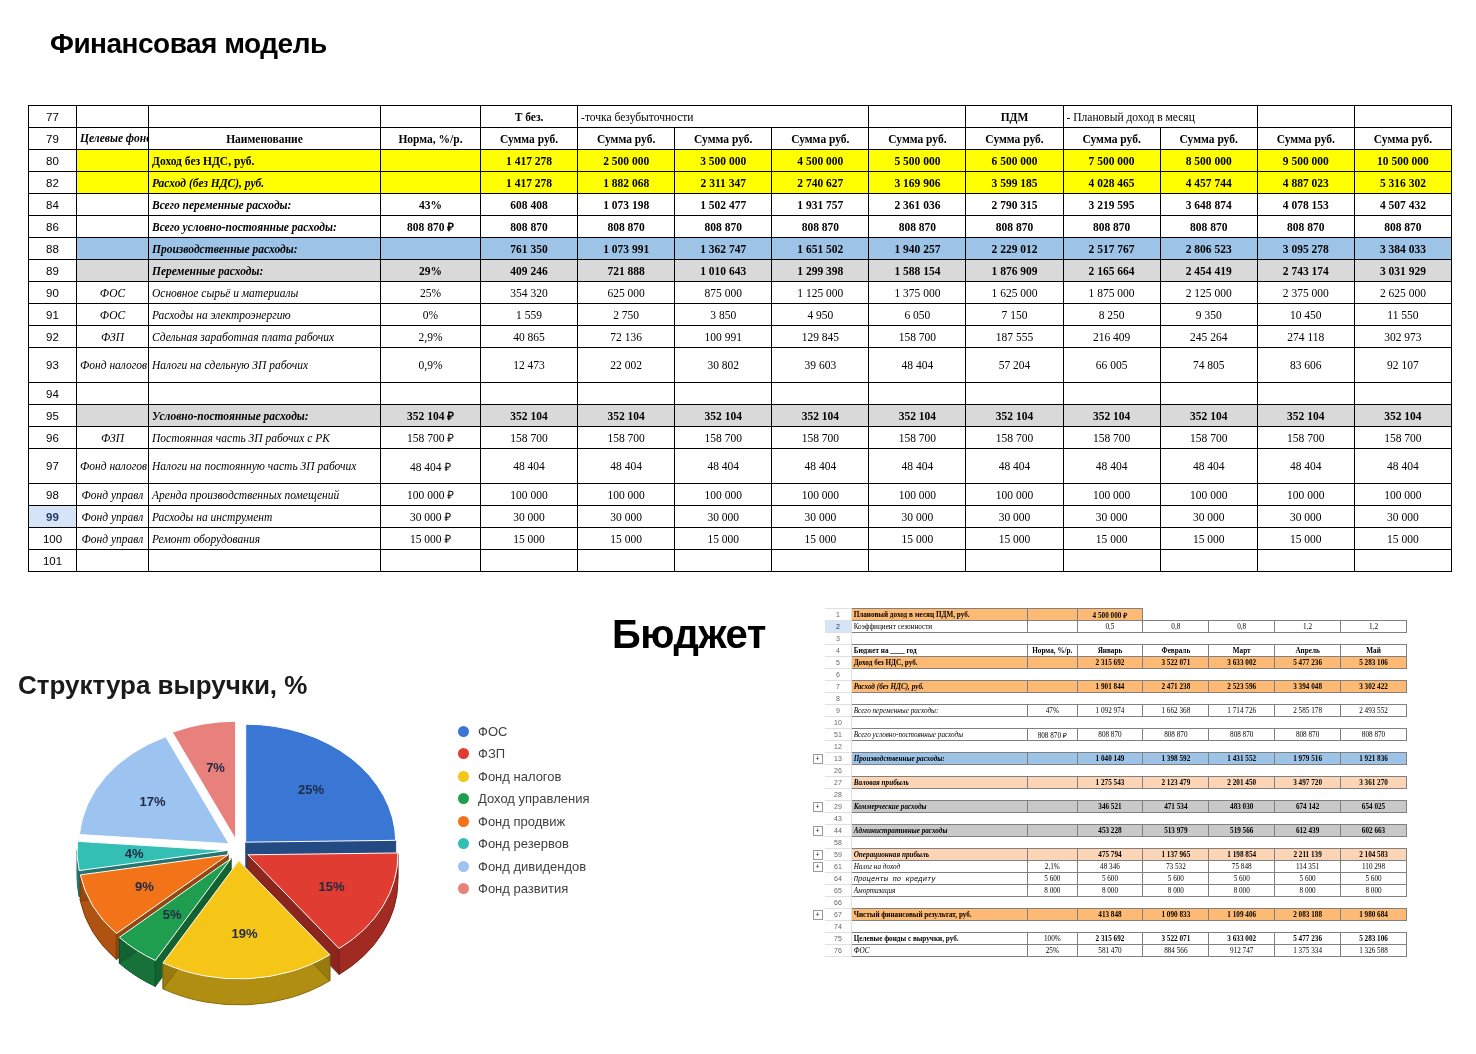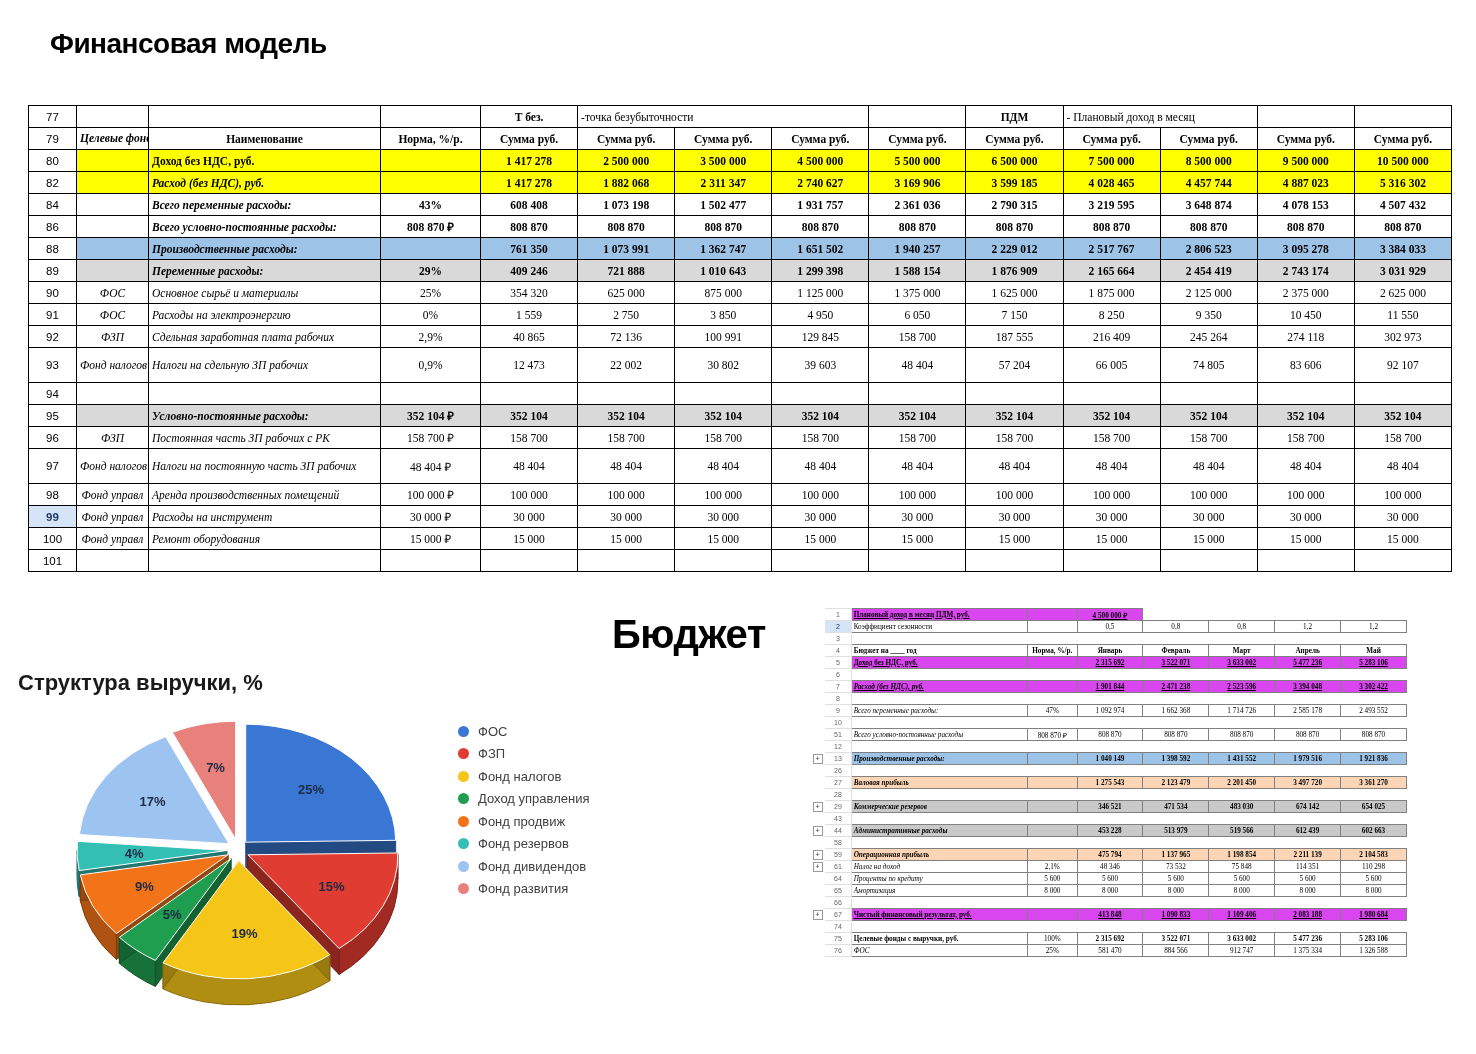--- a/index.html
+++ b/index.html
@@ -55,21 +55,21 @@
   .hdr{font-weight:bold;text-align:center;font-size:12px;}
   .tbez{color:#c00000;font-weight:bold;text-align:center;}
   .pdm-box{color:#c00000;font-weight:bold;text-align:center;border:1px solid #000 !important;}
   .note{text-align:left;font-size:12px;}
   .tworow{height:30px;white-space:normal;line-height:1.05;}
 
   
   #pie-block{position:absolute;left:18px;top:665px;width:640px;height:360px;}
   #pie-title{
     font-family:"Liberation Sans", sans-serif;
-    font-weight:bold;font-size:22px;color:#1a1a1a;
+    font-weight:bold;font-size:26px;color:#1a1a1a;
     position:absolute;left:0px;top:5px;
   }
   #pie-svg{position:absolute;left:10px;top:45px;}
   #pie-legend{position:absolute;left:440px;top:55px;}
   .leg-row{display:flex;align-items:center;height:22.5px;}
   .leg-dot{width:11px;height:11px;border-radius:50%;margin-right:9px;flex:0 0 auto;}
   .leg-lab{
     font-family:"Liberation Sans", sans-serif;
     font-size:13px;color:#404040;white-space:nowrap;
   }
@@ -103,21 +103,21 @@
     font-family:"Liberation Sans", sans-serif;font-size:8px;color:#333;
   }
   .pmbox{display:inline-block;width:8px;height:8px;border:1px solid #9a9a9a;
          line-height:7px;font-size:7px;background:#fff;}
   table.mini td.mn{width:150px;text-align:left;}
   table.mini td.mnorm{width:42px;text-align:center;}
   table.mini td.mv{width:56px;text-align:center;}
   .orange{background:#fbd5b5;}
   .mgrey{background:#c9c9c9;}
   .mblue{background:#9dc3e6;}
-  .myel{background:#d946ef;text-decoration:underline;}
+  .myel{background:#fdba74;}
   .mhdr{font-weight:bold;text-align:center;margin-left:25px;}
 </style>
 </head>
 <body>
 
 <div id="fin-title" class="big-title">Финансовая модель</div>
 
 <div id="fin-table-wrap">
   <table class="sheet">
     <colgroup>
@@ -717,21 +717,21 @@
           <td class="mnorm" style="border:none"></td>
           <td class="mv" style="border:none"></td>
           <td class="mv" style="border:none"></td>
           <td class="mv" style="border:none"></td>
           <td class="mv" style="border:none"></td>
           <td class="mv" style="border:none"></td>
         </tr>
         <tr>
           <td class="pm"><span class="pmbox">+</span></td>
           <td class="rn">29</td>
-          <td class="mn mgrey" style="font-weight:bold;font-style:italic;">Коммерческие резервов</td>
+          <td class="mn mgrey" style="font-weight:bold;font-style:italic;">Коммерческие расходы</td>
           <td class="mnorm mgrey"></td>
           <td class="mv mgrey" style="font-weight:bold;">346 521</td>
           <td class="mv mgrey" style="font-weight:bold;">471 534</td>
           <td class="mv mgrey" style="font-weight:bold;">483 030</td>
           <td class="mv mgrey" style="font-weight:bold;">674 142</td>
           <td class="mv mgrey" style="font-weight:bold;">654 025</td>
         </tr>
         <tr>
           <td class="pm"></td>
           <td class="rn">43</td>
@@ -783,21 +783,21 @@
           <td class="mnorm ">2,1%</td>
           <td class="mv " style="">48 346</td>
           <td class="mv " style="">73 532</td>
           <td class="mv " style="">75 848</td>
           <td class="mv " style="">114 351</td>
           <td class="mv " style="">110 298</td>
         </tr>
         <tr>
           <td class="pm"></td>
           <td class="rn">64</td>
-          <td class="mn " style="font-style:italic;">Проценты по кредиту</td>
+          <td class="mn " style="font-style:italic;font-family:Liberation Mono, monospace;">Проценты по кредиту</td>
           <td class="mnorm ">5 600</td>
           <td class="mv " style="">5 600</td>
           <td class="mv " style="">5 600</td>
           <td class="mv " style="">5 600</td>
           <td class="mv " style="">5 600</td>
           <td class="mv " style="">5 600</td>
         </tr>
         <tr>
           <td class="pm"></td>
           <td class="rn">65</td>

